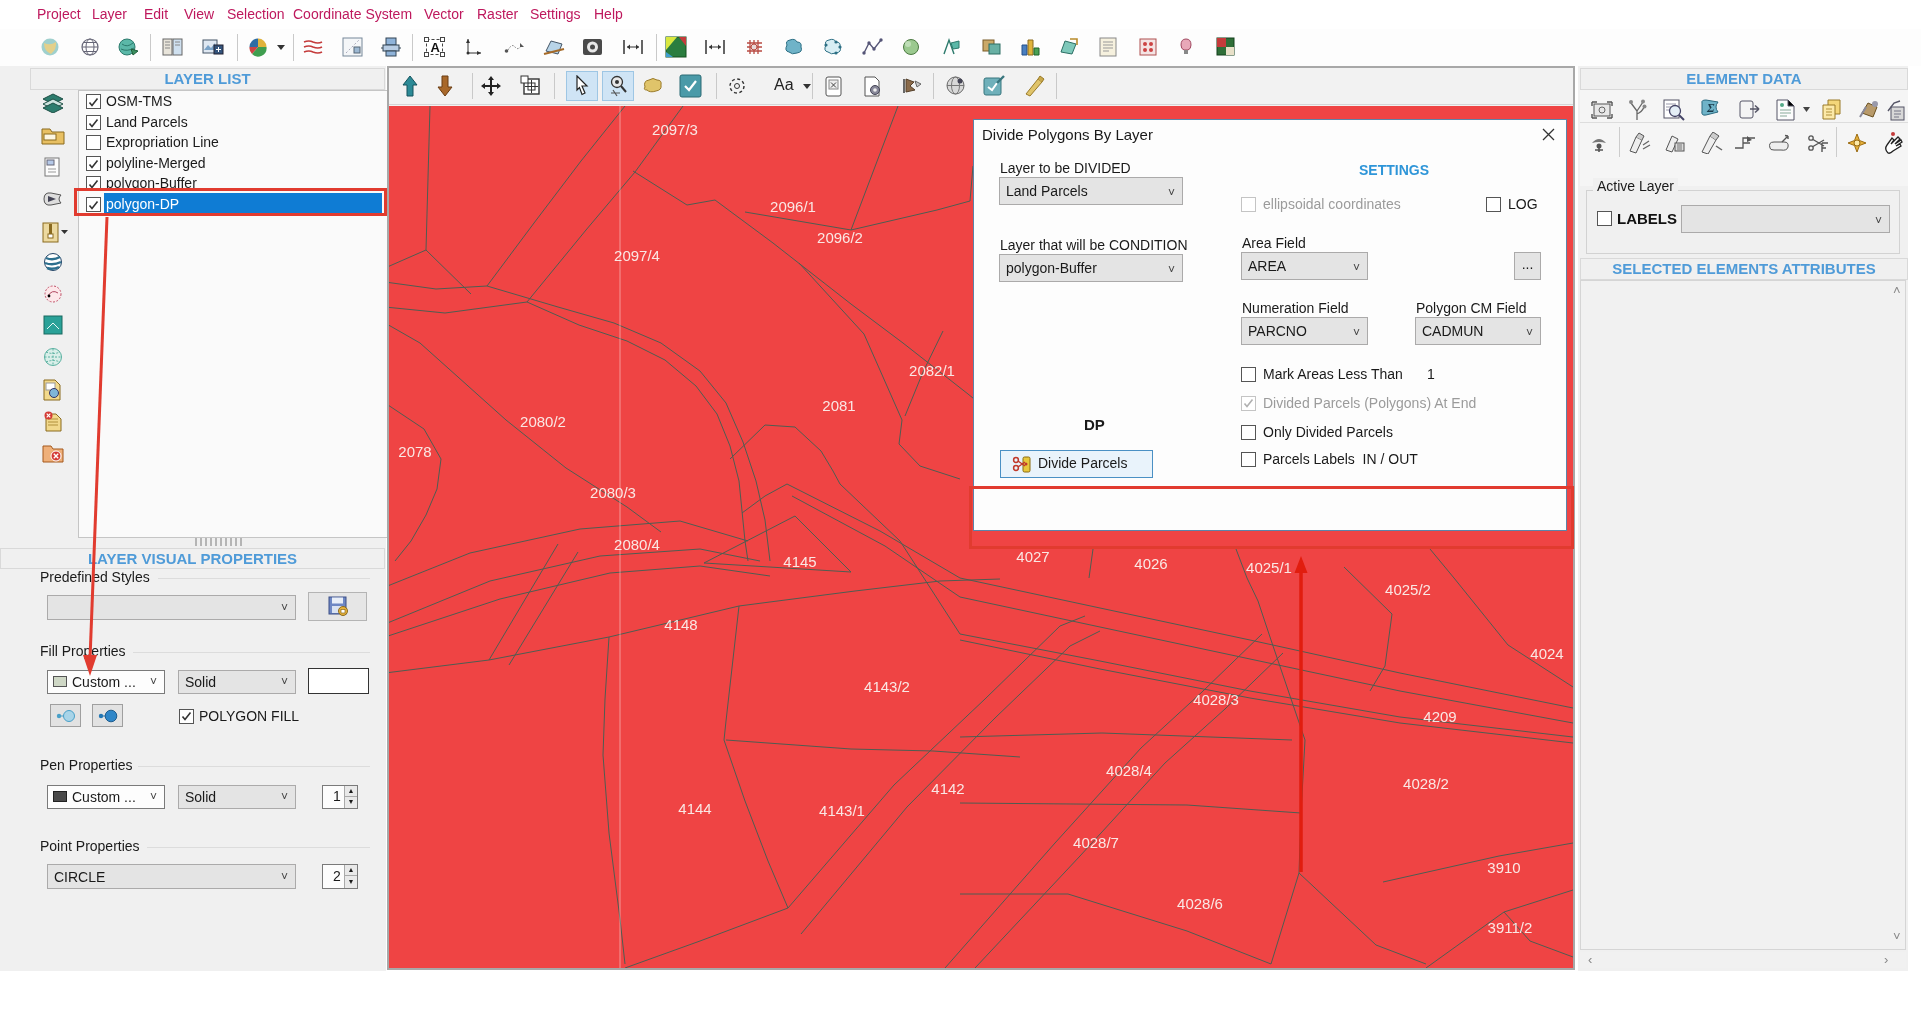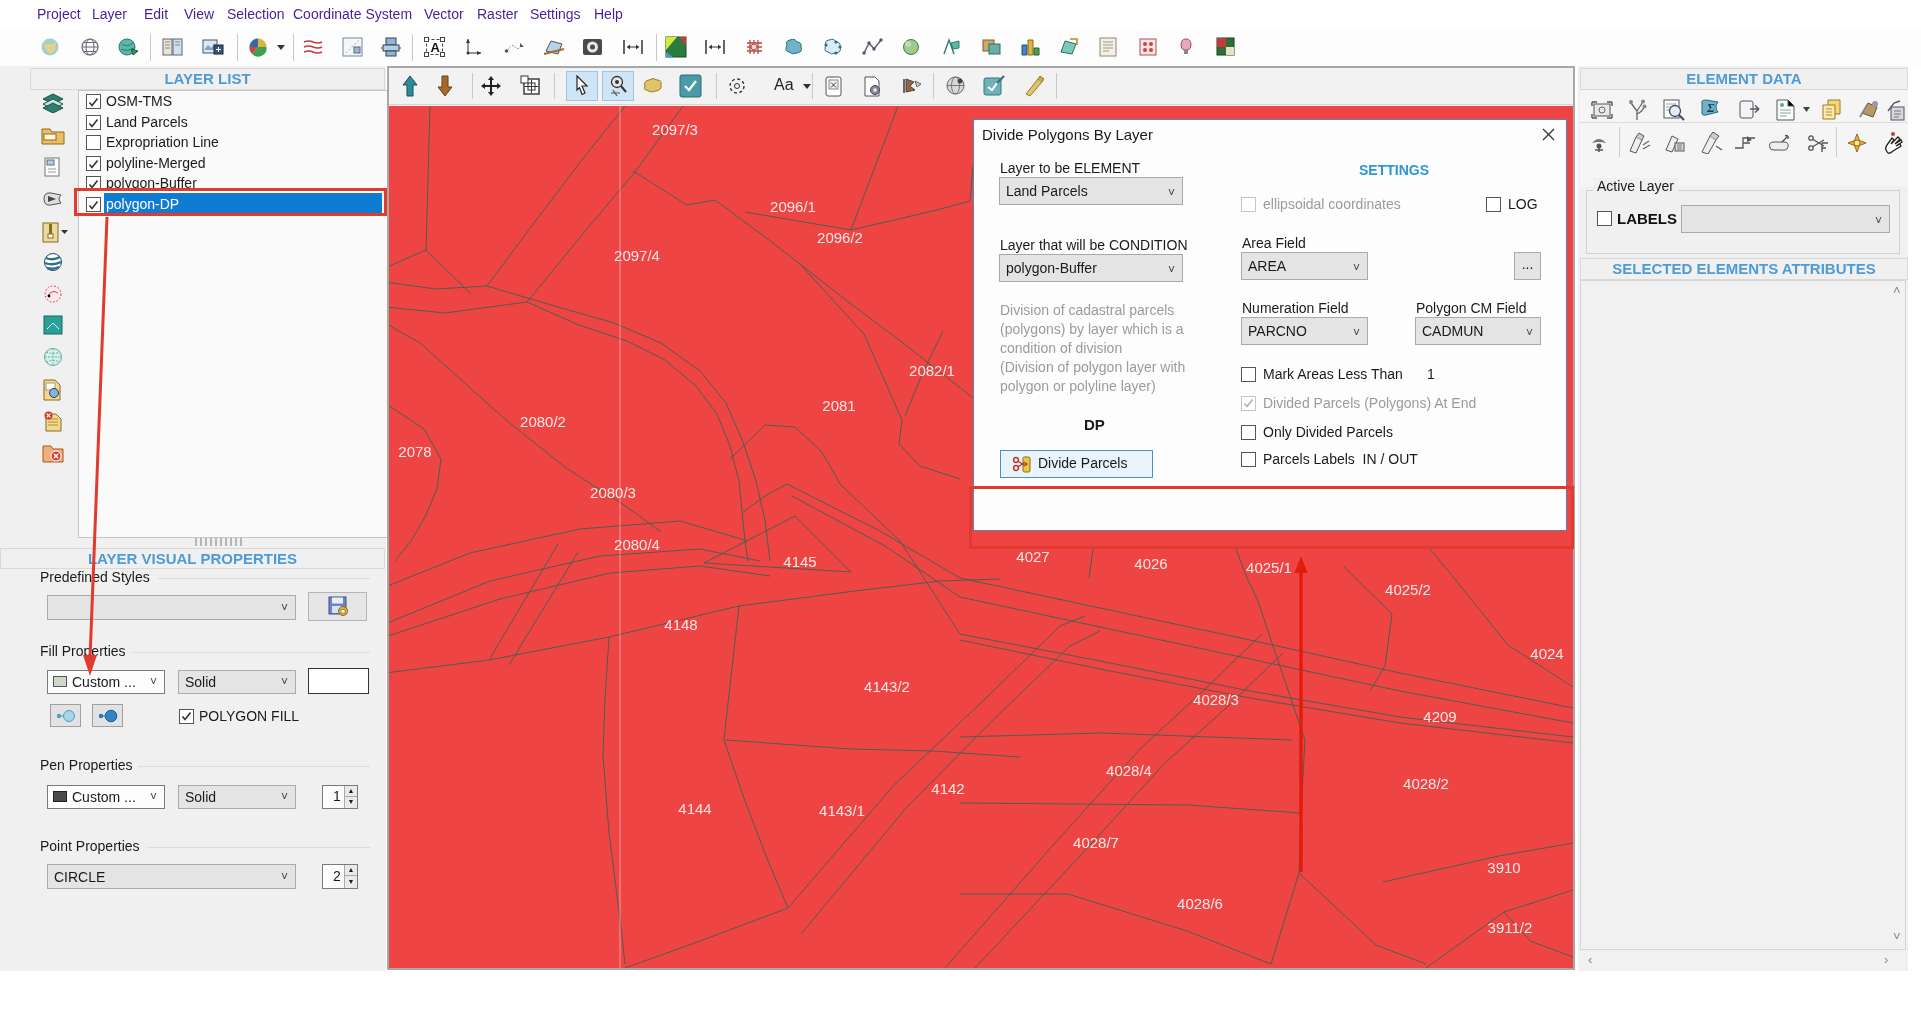--- a/index.html
+++ b/index.html
@@ -15,21 +15,21 @@
 .cb { position:absolute; width:15px; height:15px; background:#fff; border:1px solid #555; }
 .lbl { position:absolute; font-size:14px; color:#1a1a1a; white-space:nowrap; }
 .maplbl { position:absolute; font-size:15px; color:rgba(252,254,250,0.88); white-space:nowrap; transform:translate(-50%,-50%); }
 .red { position:absolute; border:3px solid #e13b2f; }
 .sep { position:absolute; width:1px; background:#c9c9c9; }
 </style>
 </head>
 <body>
 <div id="stage">
 
-<div class="abs" id="menubar" style="left:0;top:0;width:1921px;height:29px;background:#ffffff;font-size:14px;color:#4c1d95;">
+<div class="abs" id="menubar" style="left:0;top:0;width:1921px;height:29px;background:#ffffff;font-size:14px;color:#be185d;">
   <span class="abs" style="left:37px;top:6px;">Project</span>
   <span class="abs" style="left:92px;top:6px;">Layer</span>
   <span class="abs" style="left:144px;top:6px;">Edit</span>
   <span class="abs" style="left:184px;top:6px;">View</span>
   <span class="abs" style="left:227px;top:6px;">Selection</span>
   <span class="abs" style="left:293px;top:6px;">Coordinate System</span>
   <span class="abs" style="left:424px;top:6px;">Vector</span>
   <span class="abs" style="left:477px;top:6px;">Raster</span>
   <span class="abs" style="left:530px;top:6px;">Settings</span>
   <span class="abs" style="left:594px;top:6px;">Help</span>
@@ -636,25 +636,24 @@
     <div class="abs" style="left:8px;top:0px;font-size:13px;color:#888;">‹</div>
     <div class="abs" style="left:304px;top:0px;font-size:13px;color:#888;">›</div>
   </div>
 </div>
 
 <div class="abs" id="dialog" style="left:973px;top:119px;width:594px;height:412px;background:#fdfdfd;border:1px solid #5c84a8;font-size:14px;color:#1a1a1a;">
   <div class="abs" style="left:8px;top:6px;font-size:15px;">Divide Polygons By Layer</div>
   <svg class="abs" style="left:567px;top:7px;" width="15" height="15" viewBox="0 0 15 15">
         <path d="M2 2 L13 13 M13 2 L2 13" stroke="#333" stroke-width="1.3"></path>
       </svg>
-  <div class="abs" style="left:26px;top:40px;">Layer to be ELEMENT</div>
+  <div class="abs" style="left:26px;top:40px;">Layer to be DIVIDED</div>
   <div class="abs combo" style="left:25px;top:57px;width:184px;height:28px;line-height:26px;">Land Parcels<span class="chev" style="top:2px;">˅</span></div>
   <div class="abs" style="left:26px;top:117px;">Layer that will be CONDITION</div>
   <div class="abs combo" style="left:25px;top:134px;width:184px;height:28px;line-height:26px;">polygon-Buffer<span class="chev" style="top:2px;">˅</span></div>
-  <div class="abs" style="left:26px;top:181px;width:220px;font-size:14px;color:#9b9b9b;line-height:19px;white-space:nowrap;">Division of cadastral parcels<br>(polygons) by layer which is a<br>condition of division<br>(Division of polygon layer with<br>polygon or polyline layer)</div>
   <div class="abs" style="left:110px;top:296px;font-weight:bold;font-size:15px;">DP</div>
   <div class="abs" style="left:26px;top:330px;width:153px;height:28px;background:#e9f3fb;border:1px solid #4a90c4;white-space:nowrap;">
     <svg class="abs" style="left:11px;top:4px;" width="20" height="20" viewBox="0 0 20 20">
           <rect x="11" y="2" width="7" height="15" rx="1.5" fill="#e8c83c" stroke="#8a6a10"></rect>
           <circle cx="4" cy="5" r="2.4" fill="none" stroke="#c0392b" stroke-width="1.5"></circle>
           <circle cx="4" cy="13" r="2.4" fill="none" stroke="#c0392b" stroke-width="1.5"></circle>
           <path d="M6 6 L13 11 M6 12 L13 7" stroke="#c0392b" stroke-width="1.4"></path>
           <circle cx="14" cy="9" r="1.5" fill="#c0392b"></circle>
         </svg>
     <span class="abs" style="left:37px;top:4px;">Divide Parcels</span>

